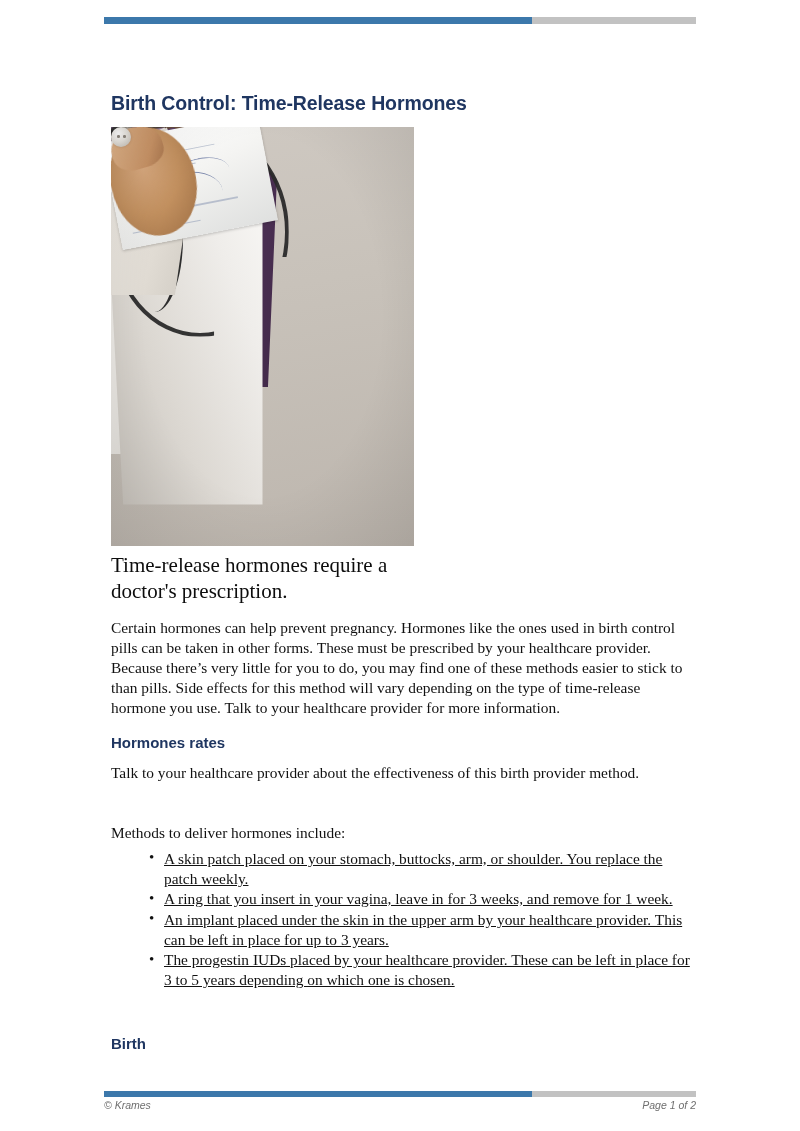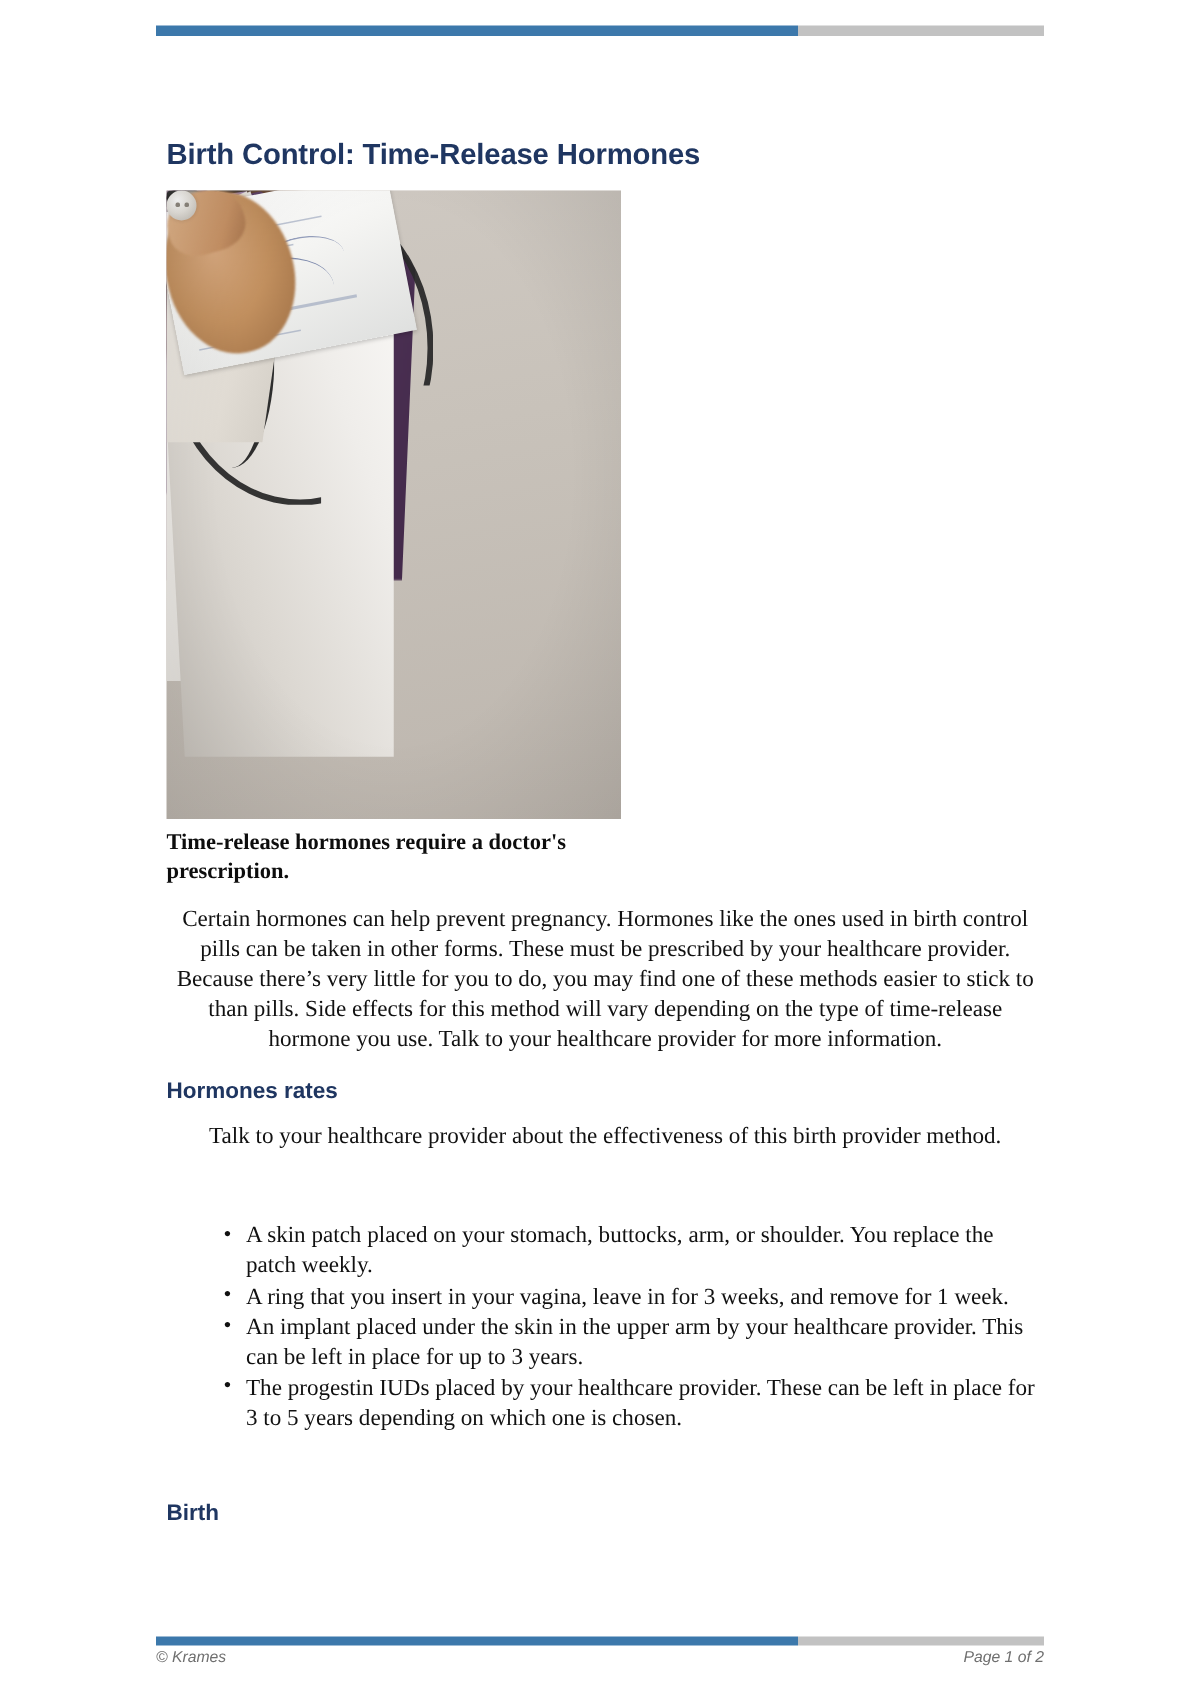--- a/index.html
+++ b/index.html
@@ -273,36 +273,36 @@
   }
   .ph-coat-btn-h1 { left: 6px; top: 8px; }
   .ph-coat-btn-h2 { left: 12px; top: 8px; }
   .ph-vignette {
     background: radial-gradient(ellipse at 50% 45%, rgba(0,0,0,0) 55%, rgba(0,0,0,0.10) 100%);
   }
 
   
   .photo-caption {
     font-family: "Liberation Serif", serif;
-    font-size: 15px;
-    font-weight: bold;
+    font-size: 21px;
+    font-weight: normal;
     color: #0d0d0d;
     line-height: 1.22;
     width: 300px;
     margin: 0 0 13px 0;
   }
 
   
   p.body-text {
     font-family: "Liberation Serif", serif;
     font-size: 15.4px;
     color: #111111;
     line-height: 1.30;
     margin: 0;
-    text-align: center;
+    text-align: left;
   }
 
   .gap-after-intro { height: 16px; }
   .gap-heading-body { height: 11px; }
   .gap-after-pregnancy { height: 29px; }
   .gap-after-using { height: 11px; }
   .gap-before-pros { height: 44px; }
 
   ul.method-list {
     margin: 6px 0 0 0;
@@ -310,20 +310,21 @@
     list-style: none;
   }
   ul.method-list li {
     font-family: "Liberation Serif", serif;
     font-size: 15.4px;
     color: #111111;
     line-height: 1.30;
     margin: 0 0 0.5px 0;
     position: relative;
     padding-left: 15px;
+    text-decoration: underline;
   }
   ul.method-list li::before {
     content: "\2022";
     position: absolute;
     left: 0;
     top: -0.5px;
     font-size: 15px;
     color: #111111;
   }
 
@@ -418,20 +419,21 @@
 
     <div class="gap-after-intro"></div>
 
     <h2 class="section-heading">Hormones rates</h2>
     <div class="gap-heading-body"></div>
     <p class="body-text">Talk to your healthcare provider about the effectiveness of this birth provider method.</p>
 
     <div class="gap-after-pregnancy"></div>
 
     <div class="gap-after-using"></div>
+    <p class="body-text">Methods to deliver hormones include:</p>
 
     <ul class="method-list">
       <li>A skin patch placed on your stomach, buttocks, arm, or shoulder. You replace the patch weekly.</li>
       <li>A ring that you insert in your vagina, leave in for 3 weeks, and remove for 1 week.</li>
       <li>An implant placed under the skin in the upper arm by your healthcare provider. This can be left in place for up to 3 years.</li>
       <li>The progestin IUDs placed by your healthcare provider. These can be left in place for 3 to 5 years depending on which one is chosen.</li>
     </ul>
 
     <div class="gap-before-pros"></div>
 

